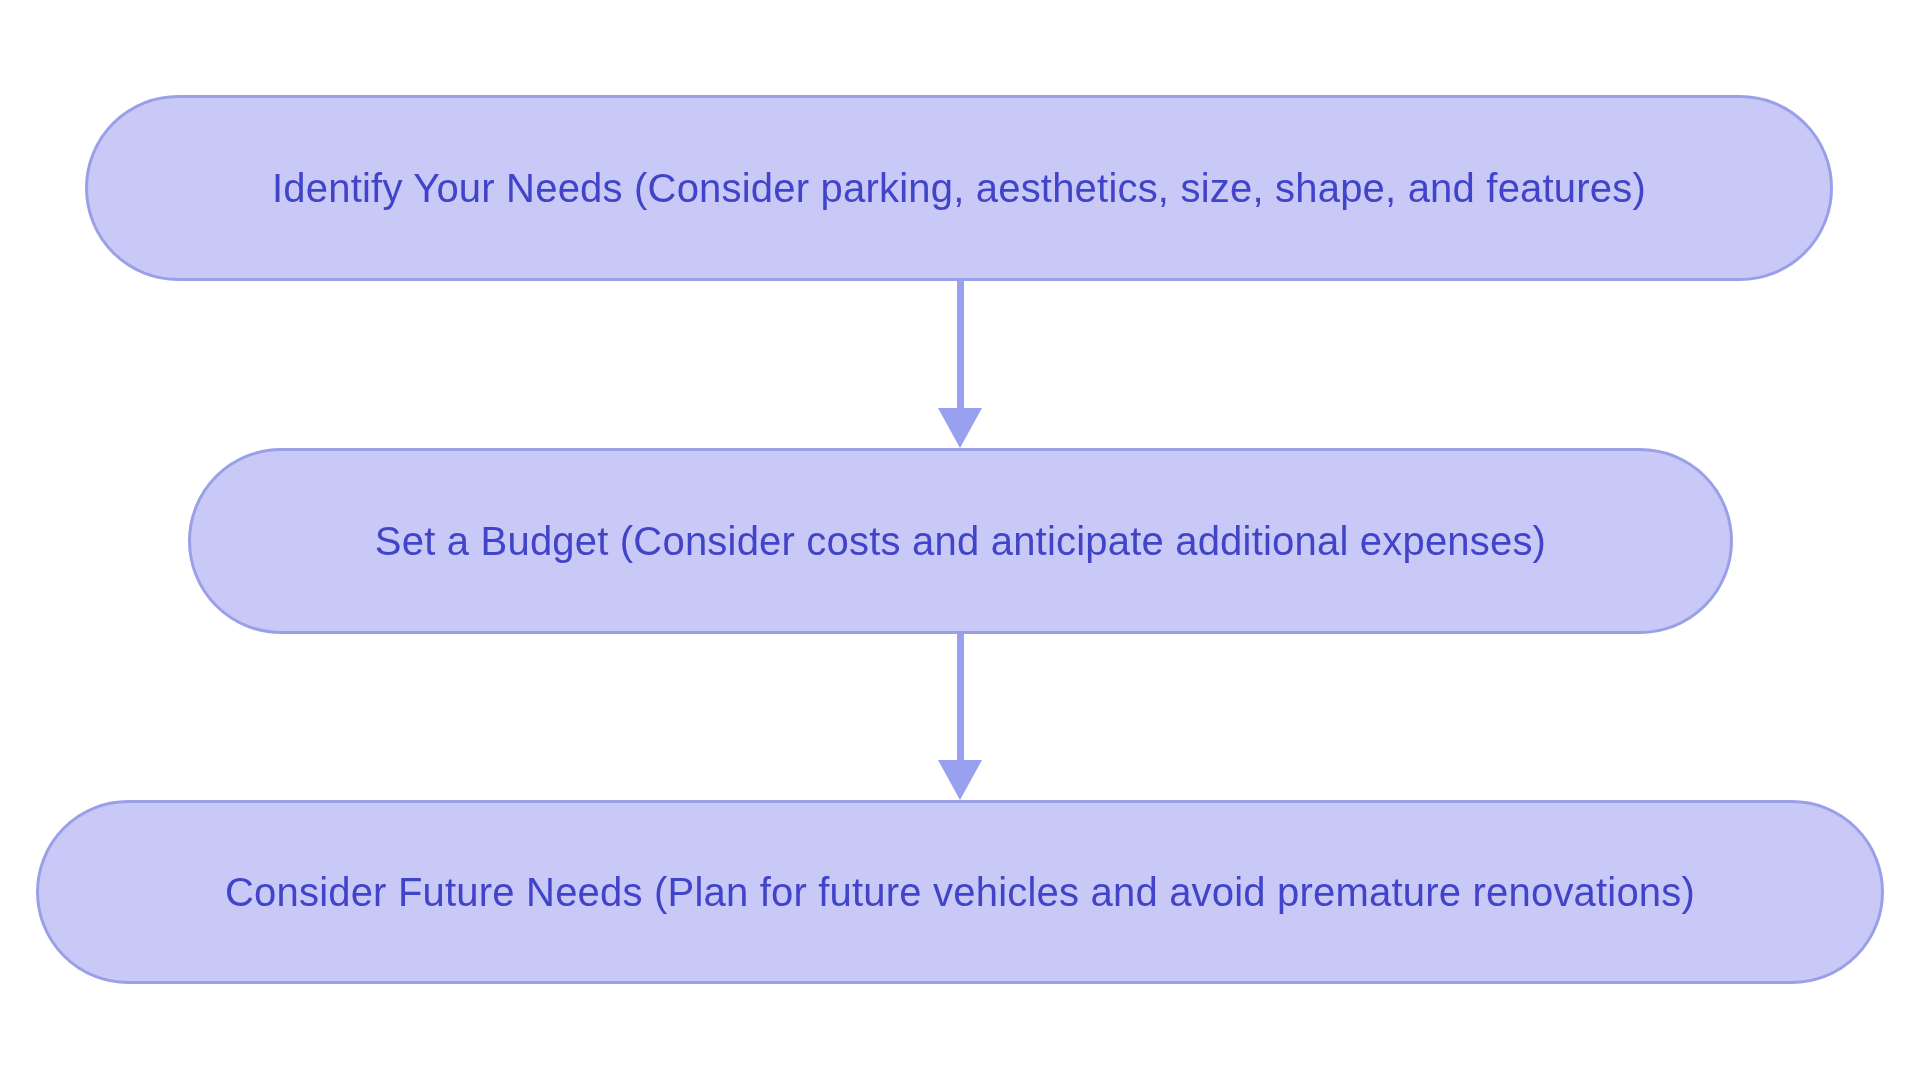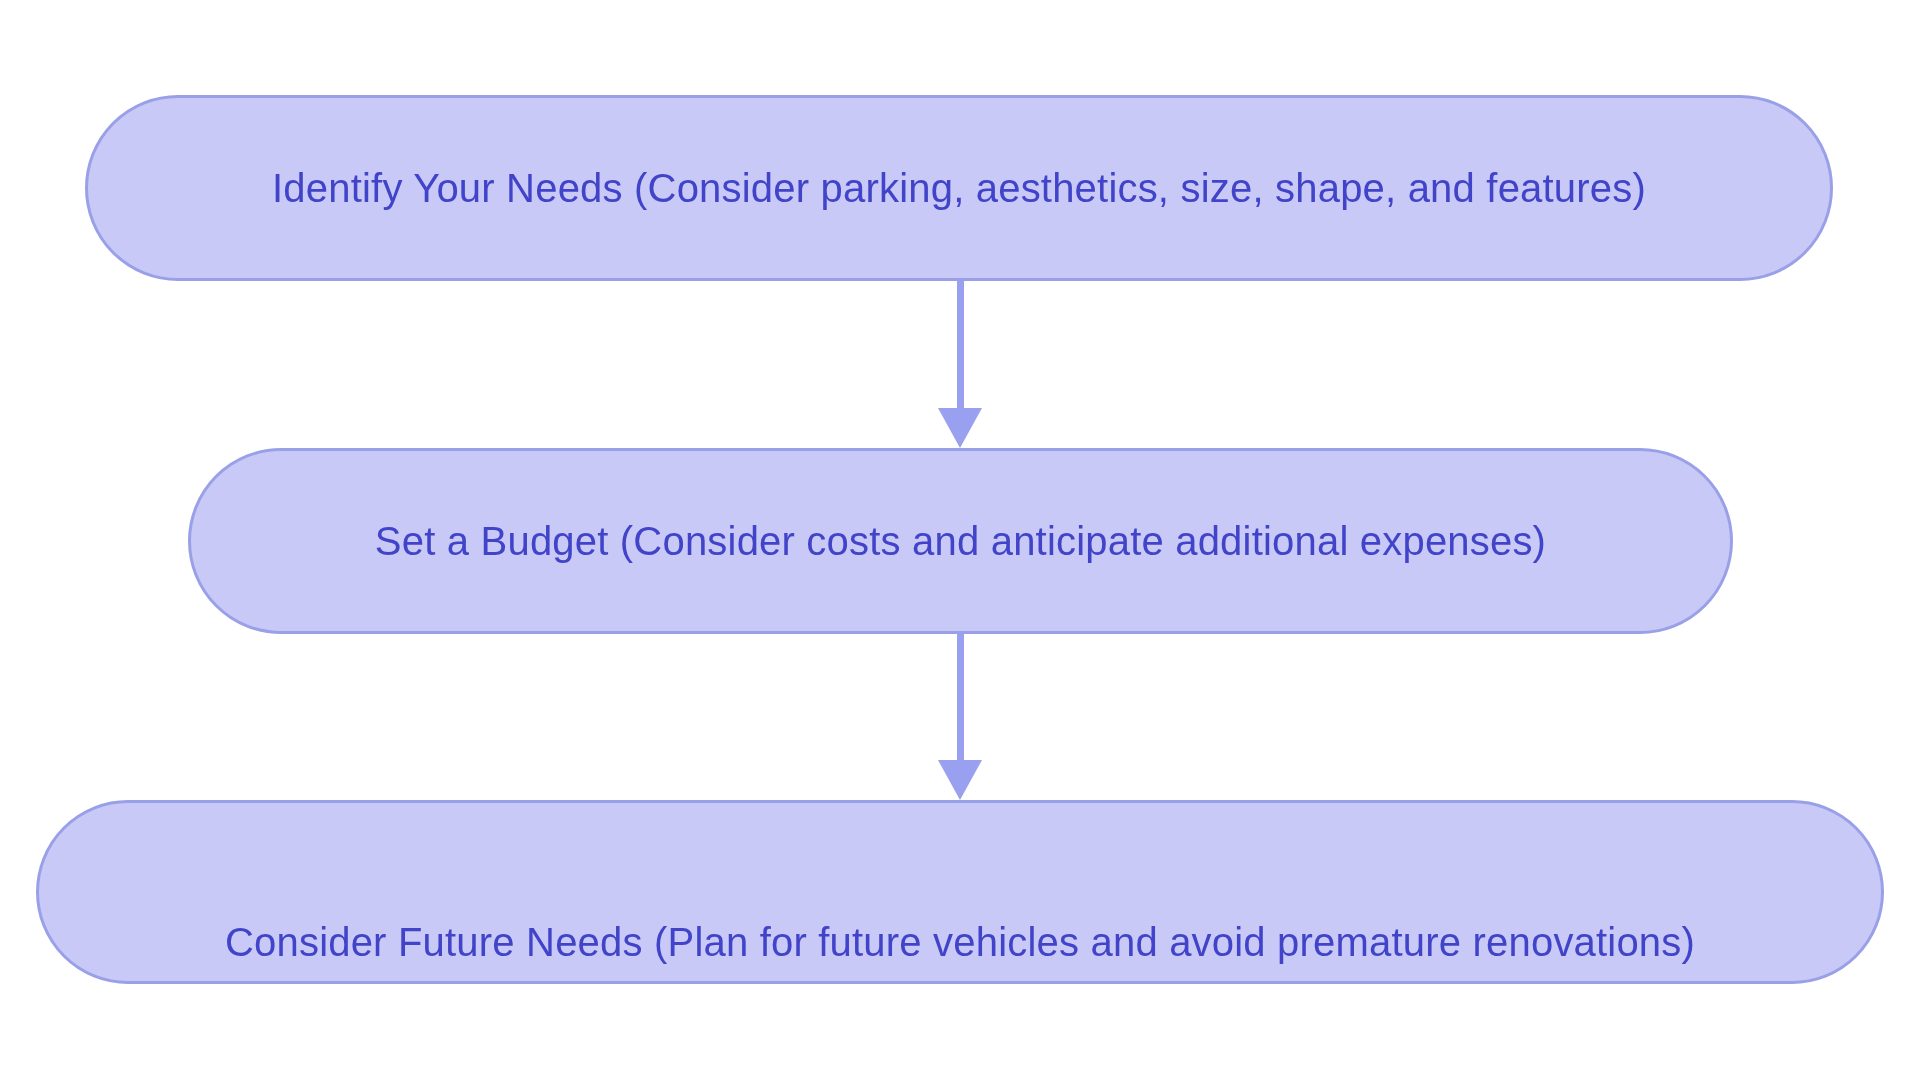--- a/index.html
+++ b/index.html
@@ -25,33 +25,33 @@
   }
   .flow-node {
     position: absolute;
     background: var(--box-fill);
     border: 3px solid var(--box-border);
     border-radius: 95px;
     display: flex;
     align-items: center;
     justify-content: center;
     text-align: center;
-    padding: 15px 60px;
+    padding: 8px 60px;
   }
   .flow-node .node-label {
     color: var(--box-text);
     font-size: 40px;
     font-weight: 400;
     letter-spacing: 0.2px;
     line-height: 1.2;
     white-space: nowrap;
   }
   #node-1 { left: 85px;  top: 95px;  width: 1748px; height: 186px; }
   #node-2 { left: 188px; top: 448px; width: 1545px; height: 186px; }
-  #node-3 { left: 36px;  top: 800px; width: 1848px; height: 184px; align-items: flex-end; }
+  #node-3 { left: 36px;  top: 800px; width: 1848px; height: 184px; }
 
   .flow-arrow {
     position: absolute;
     width: 44px;
     display: flex;
     flex-direction: column;
     align-items: center;
   }
   #arrow-1 { left: 938px; top: 281px; height: 167px; }
   #arrow-2 { left: 938px; top: 634px; height: 166px; }

